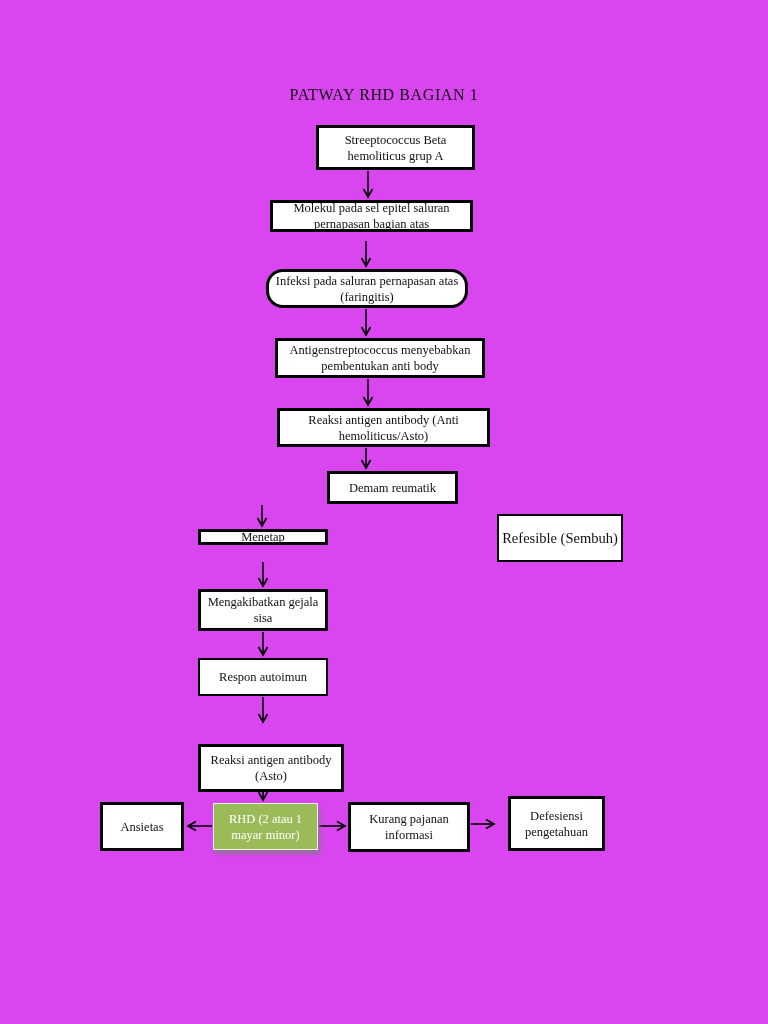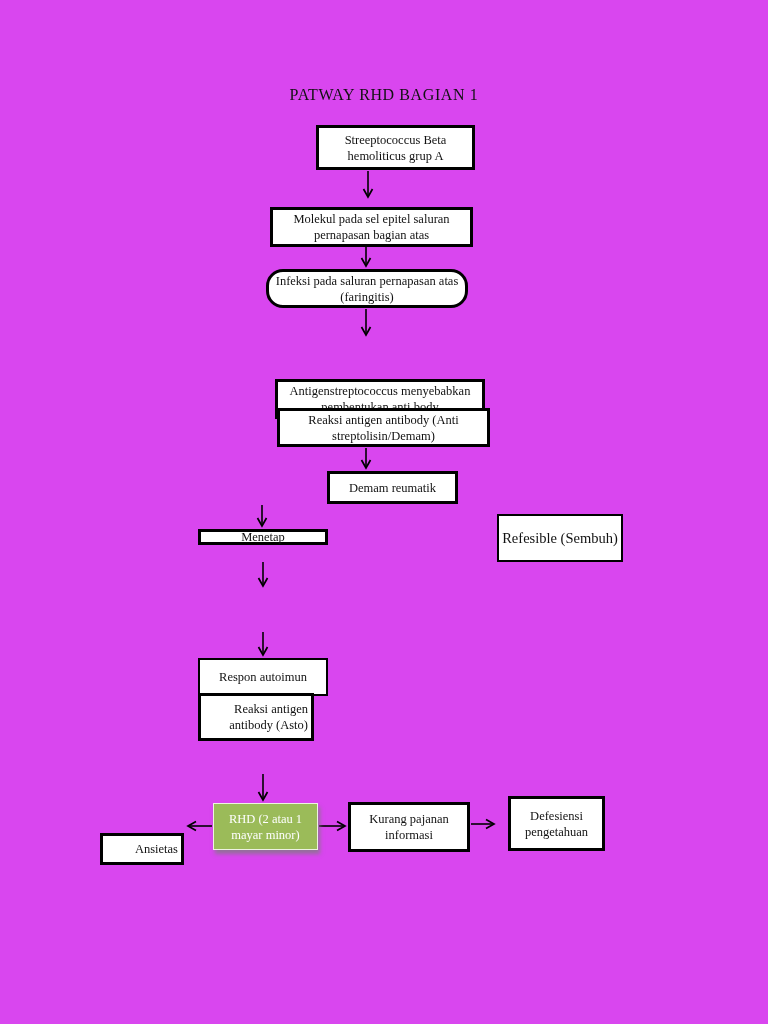--- a/index.html
+++ b/index.html
@@ -37,32 +37,32 @@
     align-items: center;
     justify-content: center;
     text-align: center;
     background: #ffffff;
     border: 3px solid #000000;
     font-size: 12.5px;
     line-height: 1.28;
     padding: 1px 3px;
   }
   .n-strep       { left: 280px; top: 125px; width: 159px; height: 45px; margin-left: 36px; }
-  .n-molekul     { left: 270px; top: 200px; width: 203px; height: 40px; margin-top: 7px; }
+  .n-molekul     { left: 270px; top: 200px; width: 203px; height: 32px; }
   .n-infeksi     { left: 266px; top: 269px; width: 202px; height: 39px; border-radius: 17px; }
-  .n-antigen     { left: 275px; top: 338px; width: 210px; height: 40px; margin-top: 41px; }
+  .n-antigen     { left: 275px; top: 338px; width: 210px; height: 40px; }
   .n-reaksi-anti { left: 277px; top: 408px; width: 213px; height: 39px; }
   .n-demam       { left: 327px; top: 471px; width: 131px; height: 33px; }
   .n-refesible   { left: 497px; top: 514px; width: 126px; height: 48px;
                    border-width: 2px; font-size: 14.5px; }
   .n-menetap     { left: 198px; top: 529px; width: 130px; height: 16px; }
   .n-gejala      { left: 198px; top: 589px; width: 130px; height: 42px; }
   .n-respon      { left: 198px; top: 658px; width: 130px; height: 38px; border-width: 2px; }
-  .n-reaksi-asto { left: 198px; top: 693px; width: 116px; height: 48px; text-align: right; }
-  .n-ansietas    { left: 100px; top: 833px; width: 84px;  height: 32px; justify-content: flex-end; }
+  .n-reaksi-asto { left: 198px; top: 744px; width: 146px; height: 48px; }
+  .n-ansietas    { left: 100px; top: 802px; width: 84px;  height: 49px; }
   .n-rhd         { left: 213px; top: 803px; width: 105px; height: 47px;
                    border: 1px solid #eef2e2;
                    box-shadow: 2px 4px 4px rgba(125,125,125,0.75);
                    color: #ffffff; }
   .n-kurang      { left: 348px; top: 802px; width: 122px; height: 50px; }
   .n-defesiensi  { left: 497px; top: 796px; width: 97px;  height: 55px; margin-left: 11px; }
 </style>
 </head>
 <body>
 
@@ -103,35 +103,38 @@
 
   <div class="node n-infeksi">
     <span>Infeksi pada saluran pernapasan atas (faringitis)</span>
   </div>
 
   <div class="node n-antigen">
     <span>Antigenstreptococcus menyebabkan pembentukan anti body</span>
   </div>
 
   <div class="node n-reaksi-anti">
-    <span>Reaksi antigen antibody (Anti streptolisin/Demam)</span>
+    <span>Reaksi antigen antibody (Anti hemoliticus/Asto)</span>
   </div>
 
   <div class="node n-demam">
     <span>Demam reumatik</span>
   </div>
 
   <div class="node n-refesible">
     <span>Refesible (Sembuh)</span>
   </div>
 
   <div class="node n-menetap">
     <span>Menetap</span>
   </div>
 
+  <div class="node n-gejala">
+    <span>Mengakibatkan gejala sisa</span>
+  </div>
 
   <div class="node n-respon">
     <span>Respon autoimun</span>
   </div>
 
   <div class="node n-reaksi-asto">
     <span>Reaksi antigen antibody (Asto)</span>
   </div>
 
   <div class="node n-ansietas">

